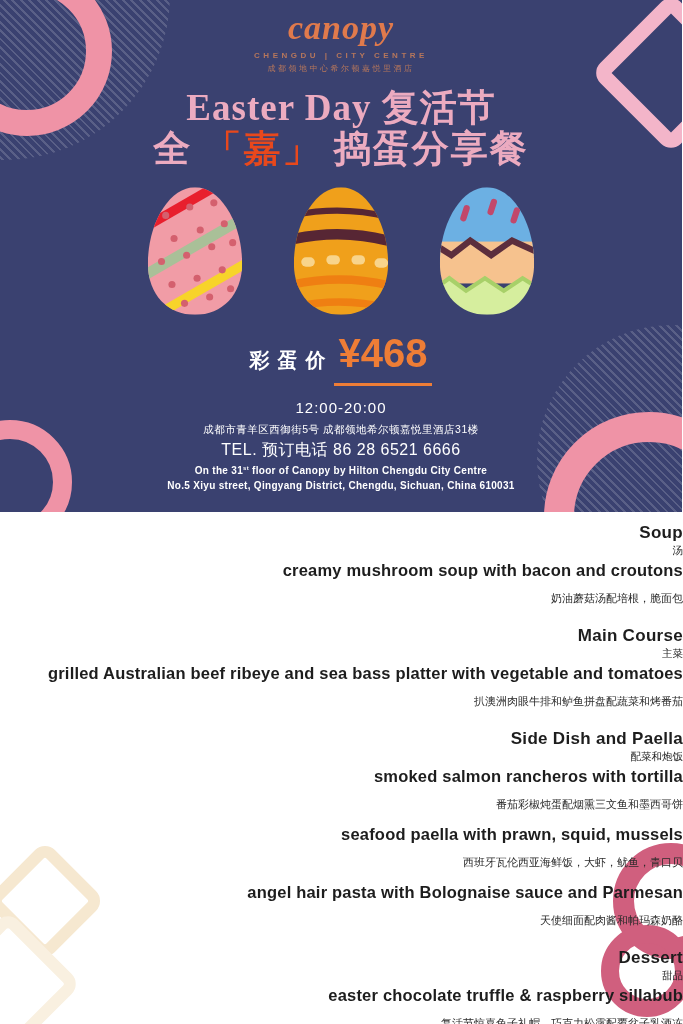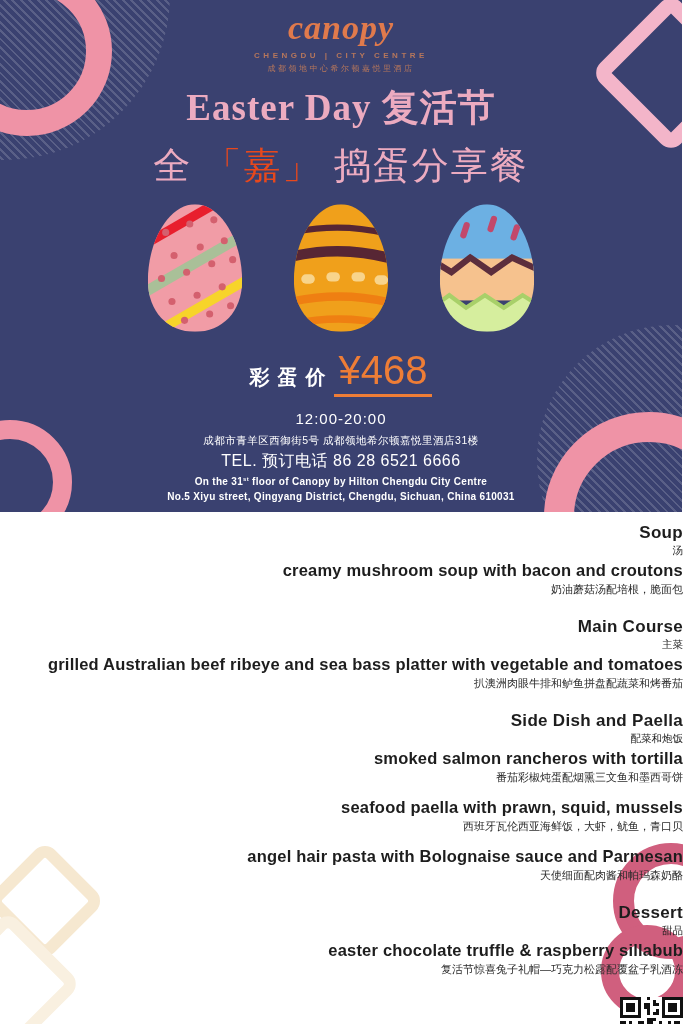--- a/index.html
+++ b/index.html
@@ -16,46 +16,46 @@
   .ring-r{width:150px;height:150px;border:30px solid #ef93a6;right:-72px;top:412px;}
   .ring-l{width:86px;height:86px;border:19px solid #ef93a6;left:-52px;top:420px;}
   .diam{position:absolute;border-radius:14px;transform:rotate(45deg);}
   .diam-tr{width:84px;height:84px;border:15px solid #f3b5c9;right:-46px;top:16px;}
   .logo{margin:0;padding-top:9px;font-family:"Liberation Serif",serif;font-style:italic;font-weight:bold;
         font-size:34px;color:#e07a4c;letter-spacing:1px;line-height:1.1;}
   .brand-sub{margin-top:5px;font-size:8px;font-weight:bold;letter-spacing:3.5px;color:#b5765c;}
   .brand-cn{margin-top:3px;font-size:8px;letter-spacing:2.5px;color:#b5765c;}
   .title1{margin-top:15px;font-family:"Liberation Serif",serif;font-weight:bold;font-size:37px;
           color:#ecabc0;letter-spacing:1px;line-height:1;}
-  .title2{margin-top:21px;font-size:37px;font-weight:normal;color:#ecabc0;letter-spacing:2px;line-height:1;}
+  .title2{margin-top:4px;font-size:37px;font-weight:bold;color:#ecabc0;letter-spacing:2px;line-height:1;}
   .title2 .hl{color:#e8481c;}
   .eggs{margin-top:17px;display:flex;justify-content:center;gap:40px;align-items:flex-end;}
   .egg{width:106px;height:134px;display:block;}
   .price{margin-top:15px;display:flex;justify-content:center;align-items:baseline;}
   .price-label{color:#ffffff;font-size:20px;font-weight:bold;letter-spacing:8px;}
-  .price-value{color:#ee7d36;font-size:40px;font-weight:400;border-bottom:3px solid #ee7d36;padding:0 5px 4px;line-height:1;}
+  .price-value{color:#ee7d36;font-size:40px;font-weight:700;border-bottom:3px solid #ee7d36;padding:0 5px 10px;line-height:1;}
   .info{margin-top:13px;color:#ffffff;line-height:1.25;}
   .info-date{font-size:16px;font-weight:bold;letter-spacing:1px;}
   .info-time{font-size:15px;margin-top:2px;letter-spacing:1px;}
   .info-cn{font-size:10.5px;margin-top:5px;letter-spacing:.5px;}
   .info-tel{font-size:16px;margin-top:4px;letter-spacing:.5px;}
   .info-en{font-size:10px;font-weight:bold;margin-top:5px;letter-spacing:.3px;}
   .info-en sup{font-size:6px;}
   .info-en2{margin-top:2px;}
   
   .menu{position:absolute;top:512px;left:0;width:683px;height:532px;background:#ffffff;
         text-align:right;color:#1d1d1d;overflow:hidden;border-radius:22px;}
   .menu-inner{padding-top:11px;position:relative;z-index:2;}
   .m-sec{margin-bottom:20px;}
   .m-title{font-size:17px;font-weight:bold;letter-spacing:.3px;}
   .m-title-cn{font-size:10.5px;margin-top:1px;}
   .m-item{margin-top:3px;}
   .m-item + .m-item{margin-top:13px;}
   .m-en{font-size:16.5px;font-weight:bold;letter-spacing:.2px;}
-  .m-cn{font-size:11px;margin-top:2px;color:#2b2b2b;padding-left:44px;}
+  .m-cn{font-size:11px;margin-top:11px;color:#2b2b2b;padding-left:44px;}
   .qr-wrap{margin-top:4px;}
   .qr-svg{width:63px;height:63px;fill:#111;background:#fff;}
   .diam-bl{border:12px solid #f6e8d0;width:62px;height:62px;left:2px;top:346px;position:absolute;z-index:1;}
   .diam-bl2{border:12px solid #f9f0e0;width:80px;height:80px;left:-44px;top:420px;position:absolute;z-index:1;}
   .eight-ring{position:absolute;border-radius:50%;z-index:1;}
   .eight-a{width:74px;height:74px;border:21px solid #d05f7e;right:-46px;top:331px;}
   .eight-b{width:56px;height:56px;border:18px solid #d05f7e;right:-10px;top:413px;}
 </style>
 </head>
 <body>

